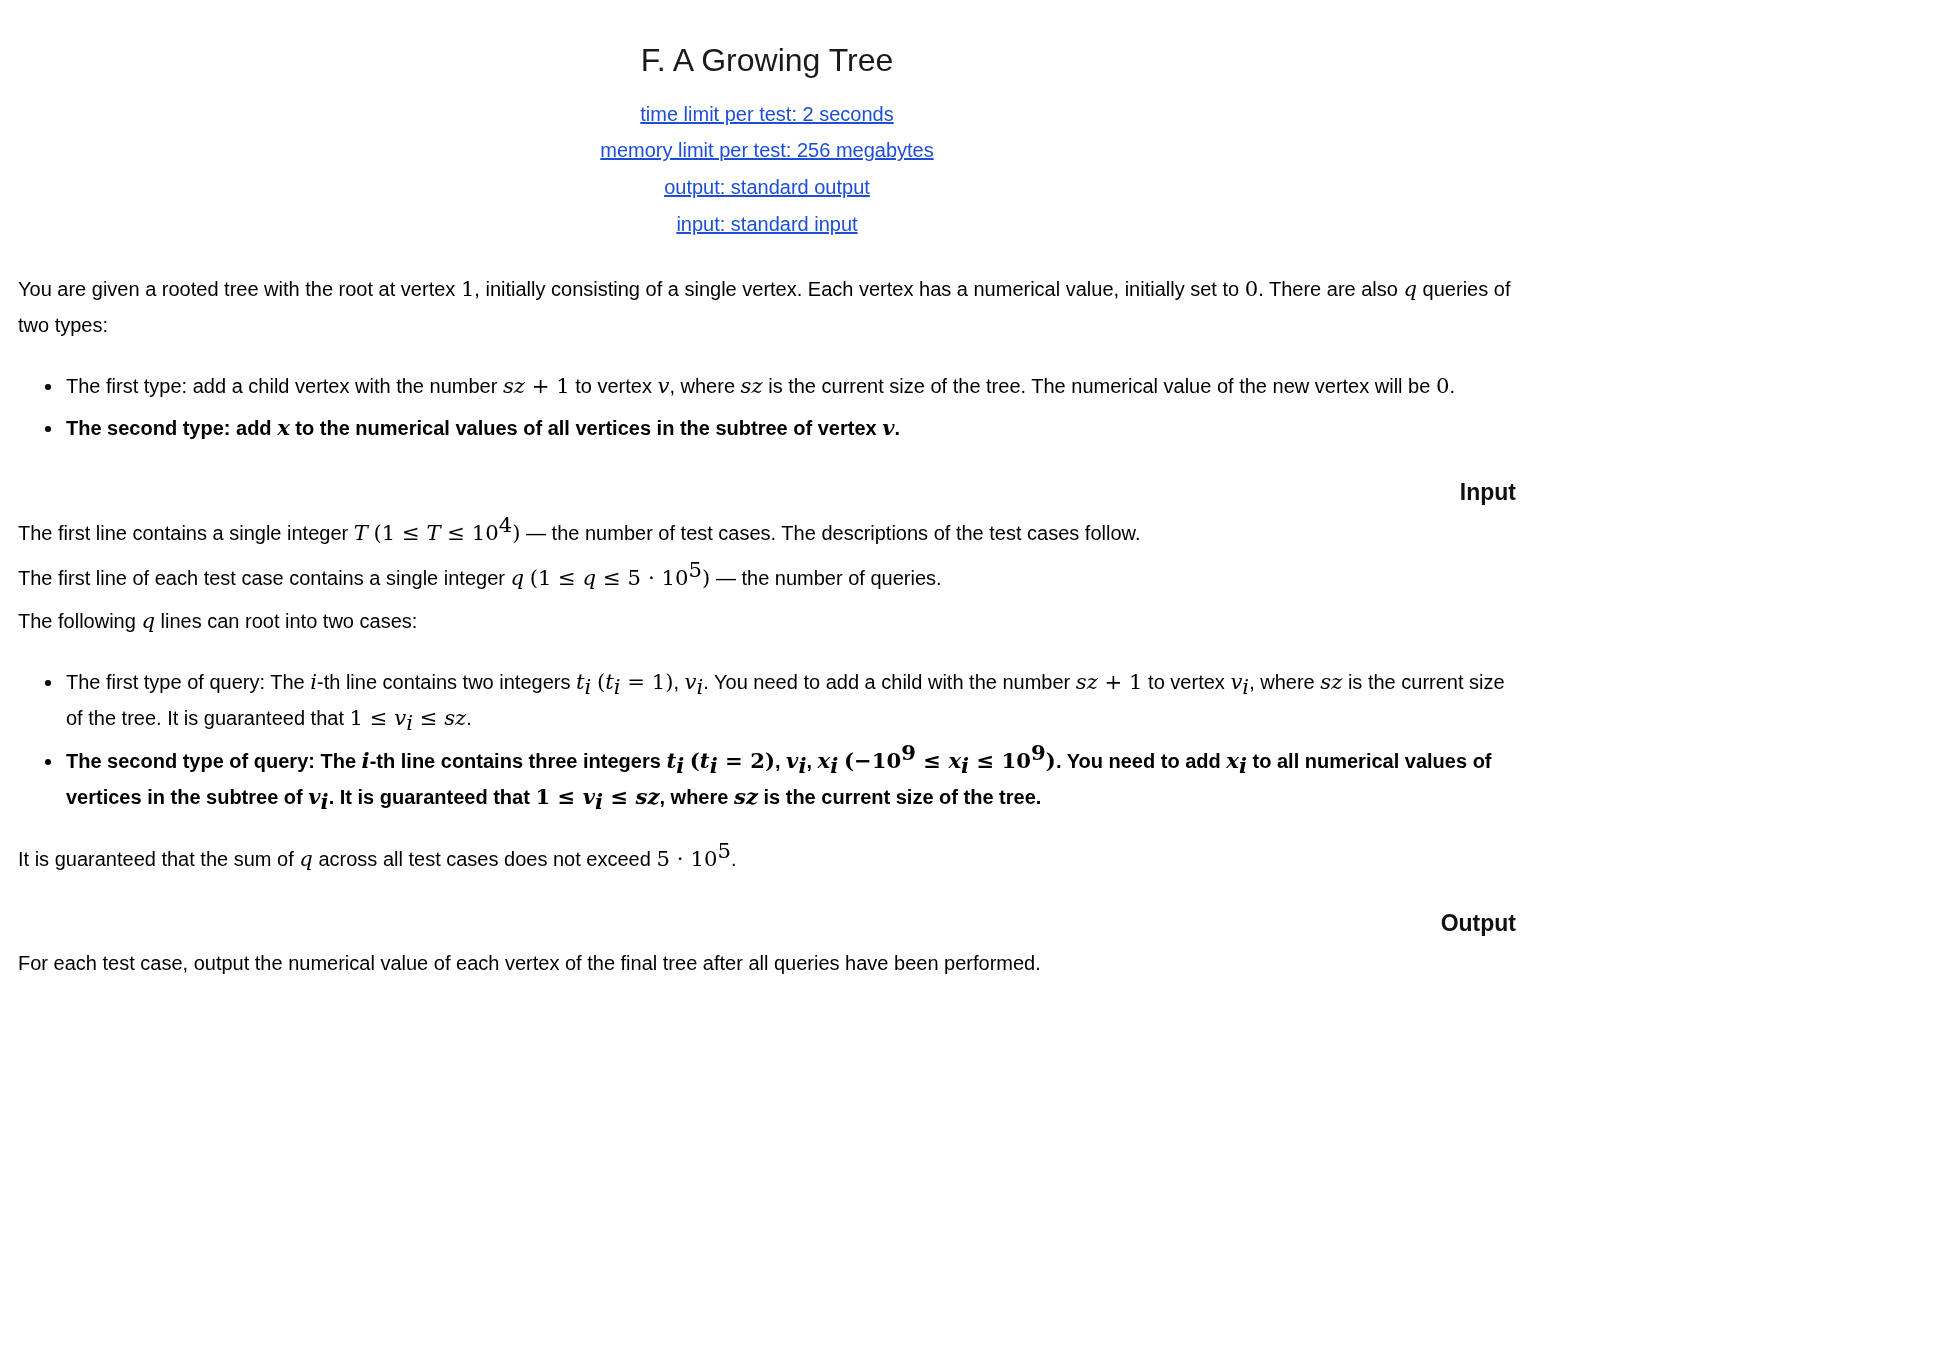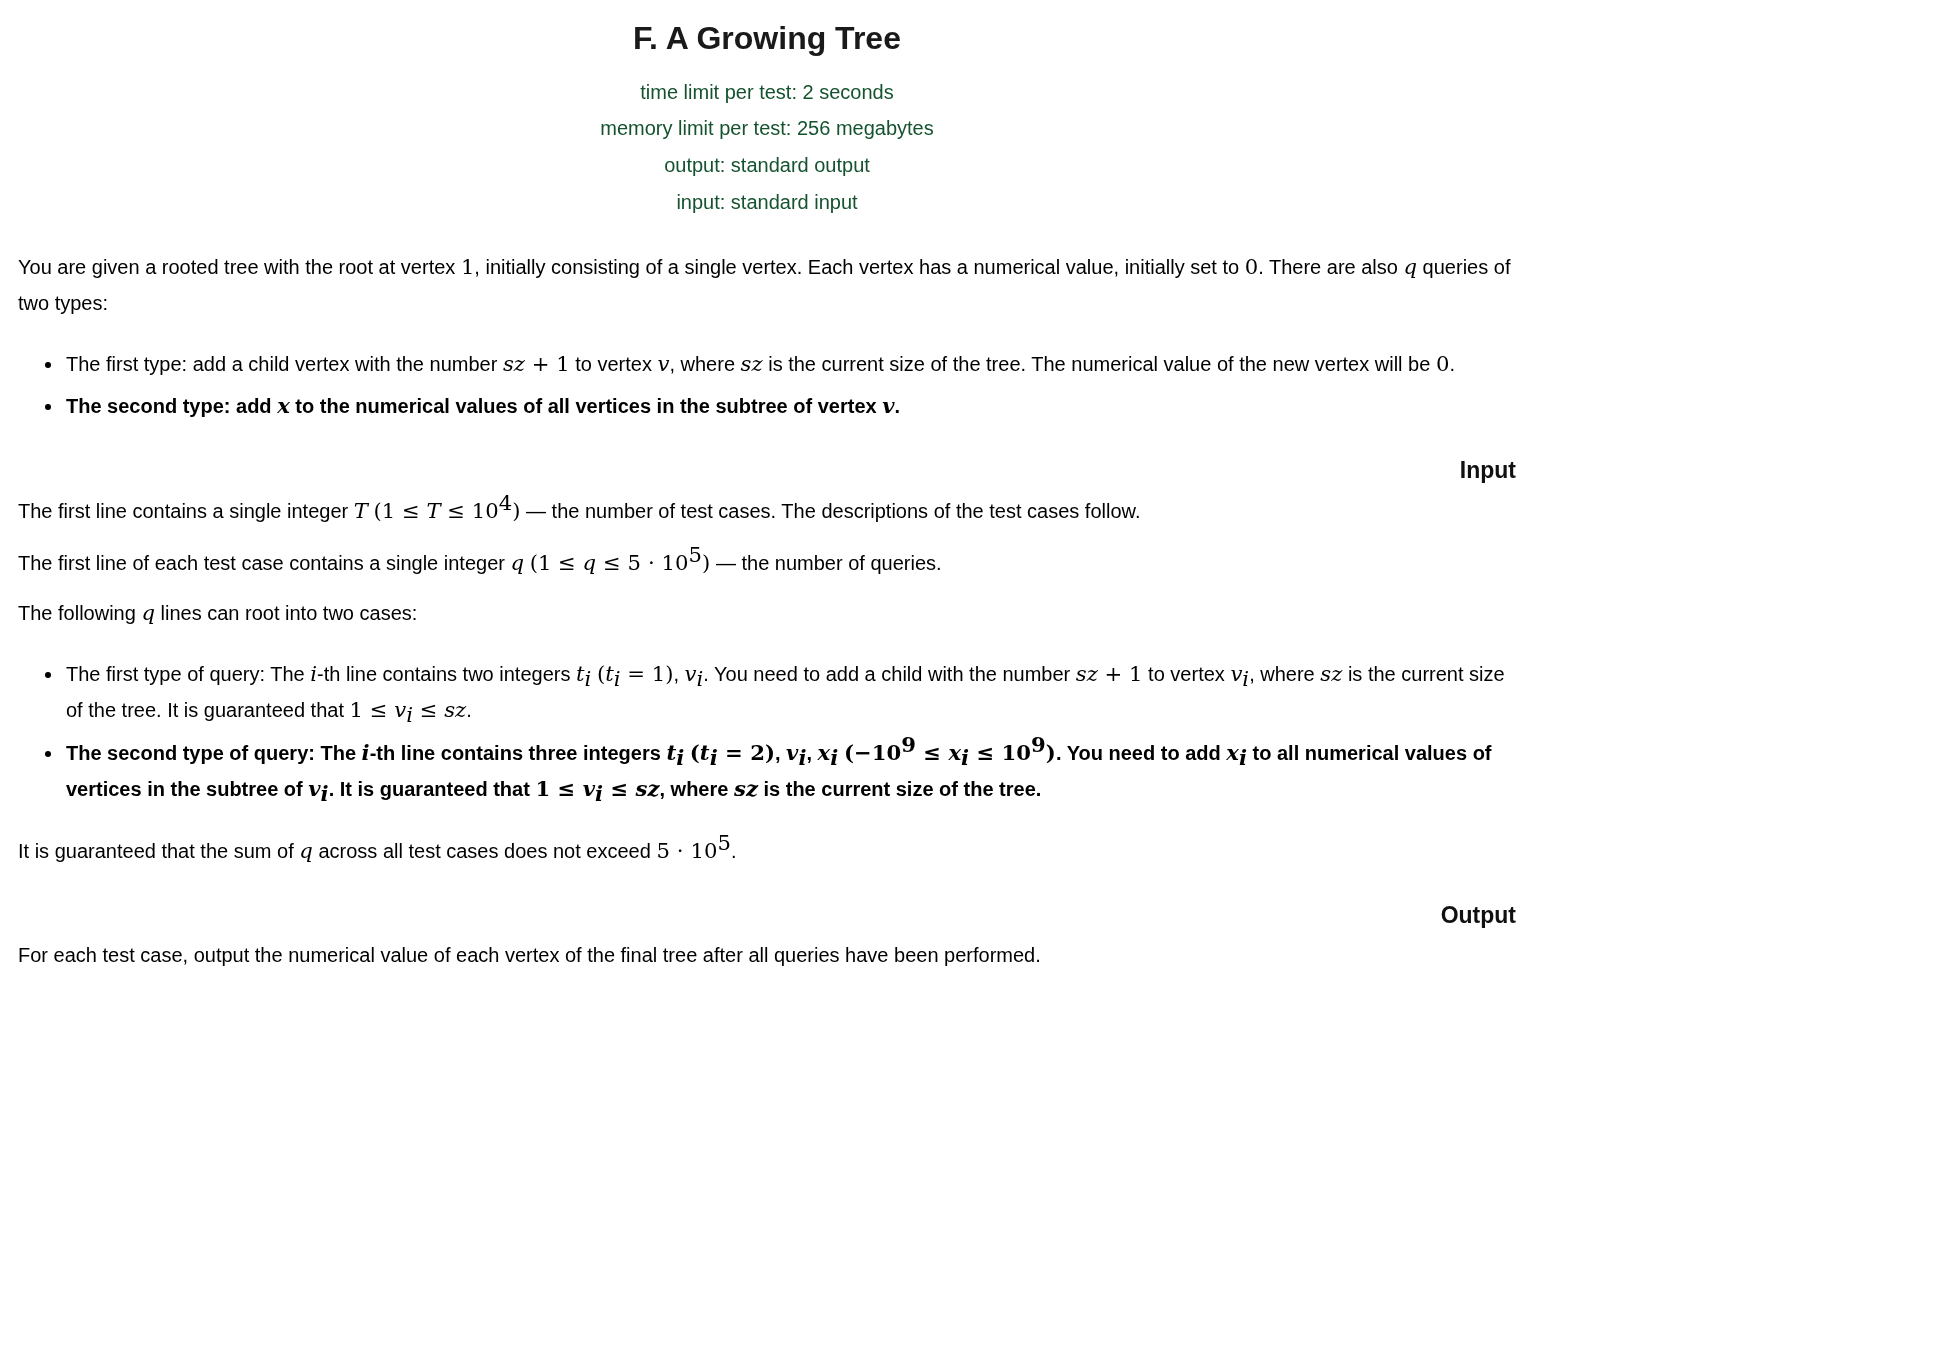--- a/index.html
+++ b/index.html
@@ -16,34 +16,35 @@
   .problem {
     width: 1516px;
     padding: 14px 0 30px 18px;
     box-sizing: border-box;
   }
   .header {
     text-align: center;
   }
   .title {
     font-size: 32px;
-    font-weight: 700;
+    font-weight: 400;
     line-height: 1.3;
-    margin: 4px 0 14px 0;
+    margin: 26px 0 14px 0;
     color: #1a1a1a;
   }
   .limit-line {
     line-height: 1.84;
-    color: #14532d;
+    color: #1d4ed8;
+    text-decoration: underline;
   }
   .header-block {
     margin-bottom: 28px;
   }
   p {
-    margin: 15px 0;
+    margin: 8px 0;
   }
   ul {
     margin: 25px 0;
     padding-left: 46px;
   }
   li {
     padding-left: 2px;
   }
   li + li {
     margin-top: 6px;

